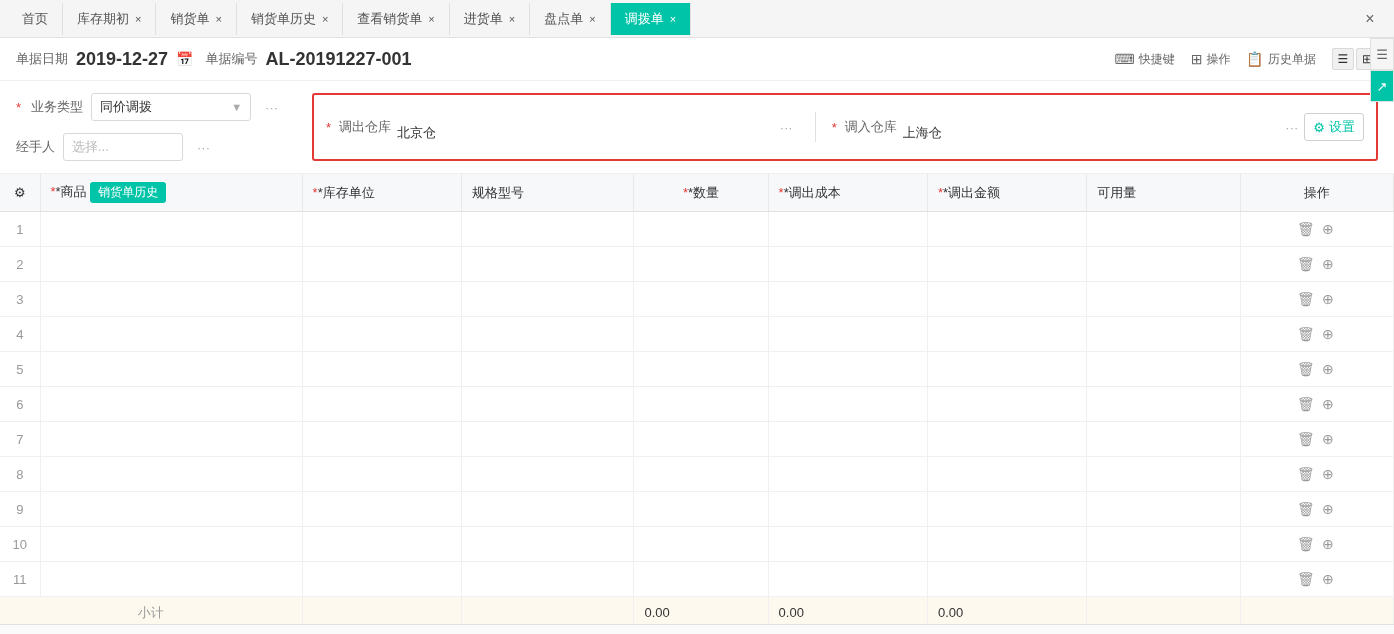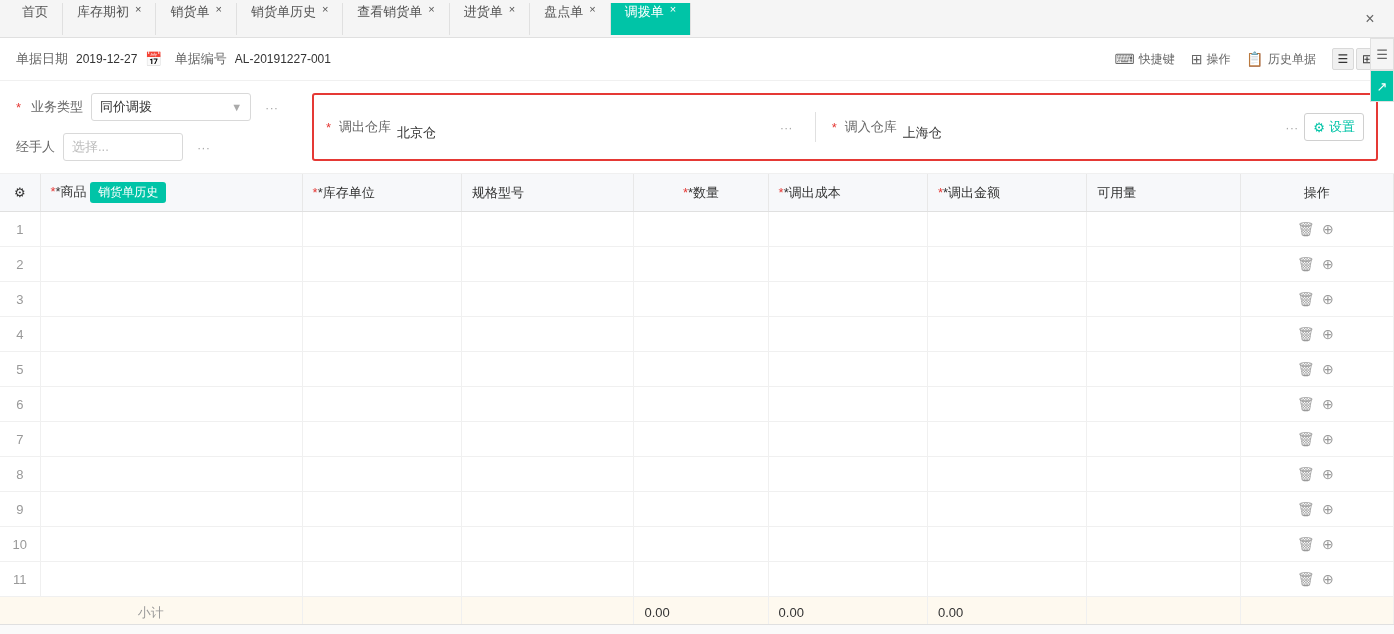--- a/index.html
+++ b/index.html
@@ -8,21 +8,21 @@
     
     .tab-bar {
       display: flex; align-items: center;
       border-bottom: 1px solid #e0e0e0;
       background: #f5f5f5;
       height: 38px;
       padding: 0 8px;
       position: relative;
     }
     .tab {
-      display: flex; 
+      display: flex; align-items: center;
       padding: 0 14px; height: 32px;
       cursor: pointer; color: #555;
       font-size: 13px; white-space: nowrap;
       border-right: 1px solid #e0e0e0;
       gap: 6px;
     }
     .tab.active {
       background: #00c4a7; color: #fff;
       border-bottom: none;
     }
@@ -37,21 +37,21 @@
     
     .form-header {
       display: flex; align-items: center;
       padding: 10px 16px;
       gap: 12px;
       border-bottom: 1px solid #f0f0f0;
       flex-wrap: wrap;
     }
     .field-group { display: flex; align-items: center; gap: 8px; }
     .field-label { color: #666; font-size: 13px; }
-    .field-value { color: #333; font-size: 12px; font-weight: 400; }
+    .field-value { color: #333; font-size: 18px; font-weight: 700; }
     .calendar-icon { color: #aaa; cursor: pointer; font-size: 14px; }
 
     
     .toolbar-right {
       margin-left: auto;
       display: flex; align-items: center; gap: 16px;
     }
     .toolbar-btn {
       display: flex; align-items: center; gap: 4px;
       color: #666; font-size: 12px; cursor: pointer;

